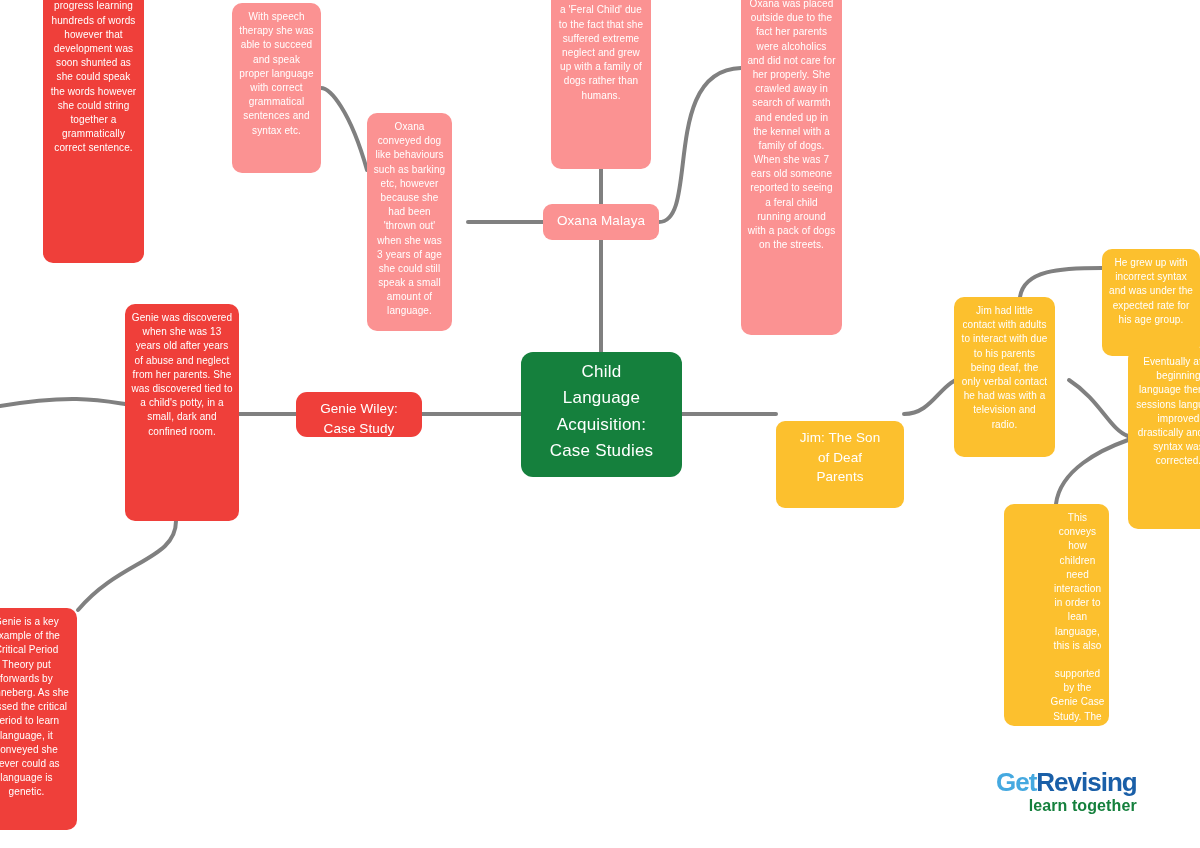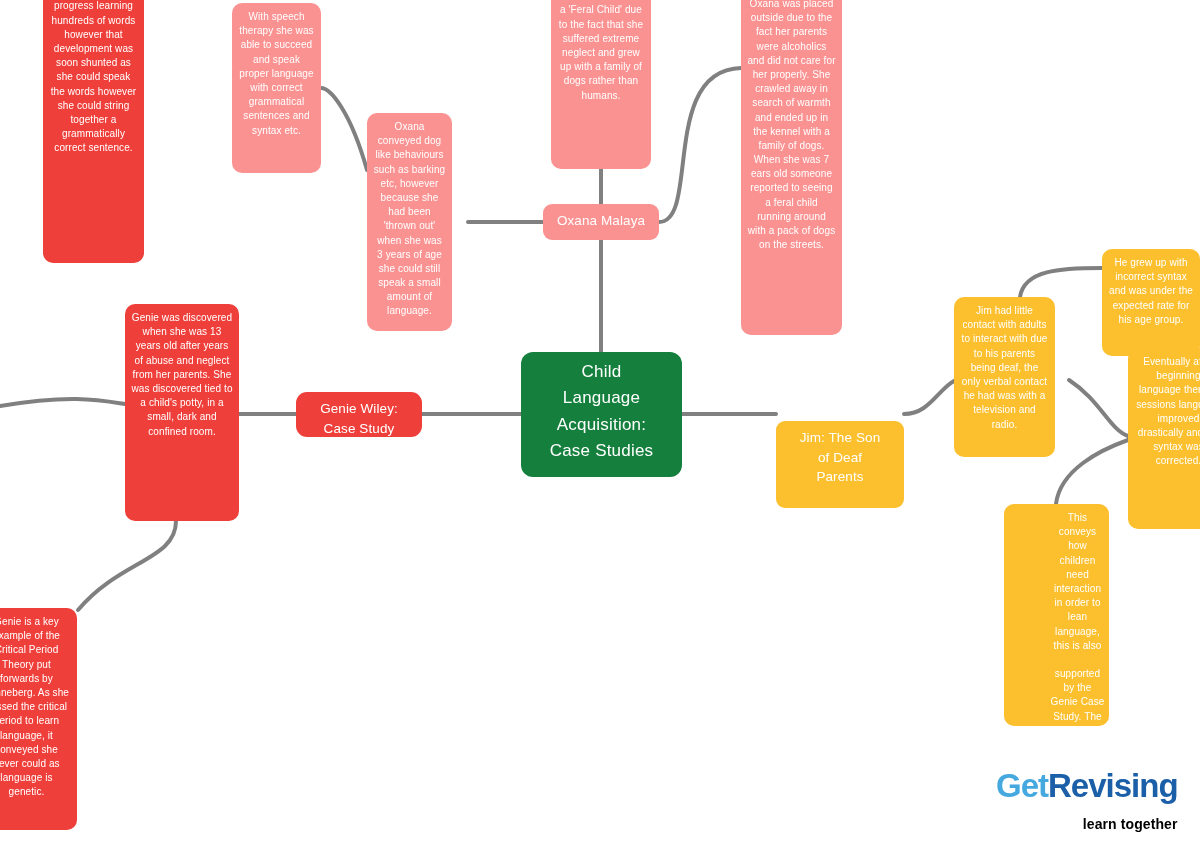--- a/index.html
+++ b/index.html
@@ -62,35 +62,35 @@
   .c-red    { background: #ef3f3a; }
   .c-pink   { background: #fb9292; }
   .c-orange { background: #fcc02e; }
 
   .logo {
     position: absolute;
     z-index: 3;
     user-select: none;
   }
   .logo-main {
-    font-size: 33px;
+    font-size: 26px;
     font-weight: bold;
     letter-spacing: -1px;
     line-height: 1;
     white-space: nowrap;
   }
   .logo-get { color: #45a9e0; }
   .logo-rev { color: #1a5fa8; }
   .logo-sub {
-    color: #000000;
-    font-size: 14px;
+    color: #15803d;
+    font-size: 16px;
     font-weight: bold;
     text-align: right;
     letter-spacing: .1px;
-    margin-top: 14px;
+    margin-top: 2px;
   }
 </style>
 </head>
 <body>
 
 <div id="canvas">
 
   <svg id="edges" viewBox="0 0 1200 848" xmlns="http://www.w3.org/2000/svg">
       <path d="M 521 414 L 421 414" stroke="#808080" stroke-width="4" fill="none" stroke-linecap="round"></path>
       <path d="M 682 414 L 776 414" stroke="#808080" stroke-width="4" fill="none" stroke-linecap="round"></path>

